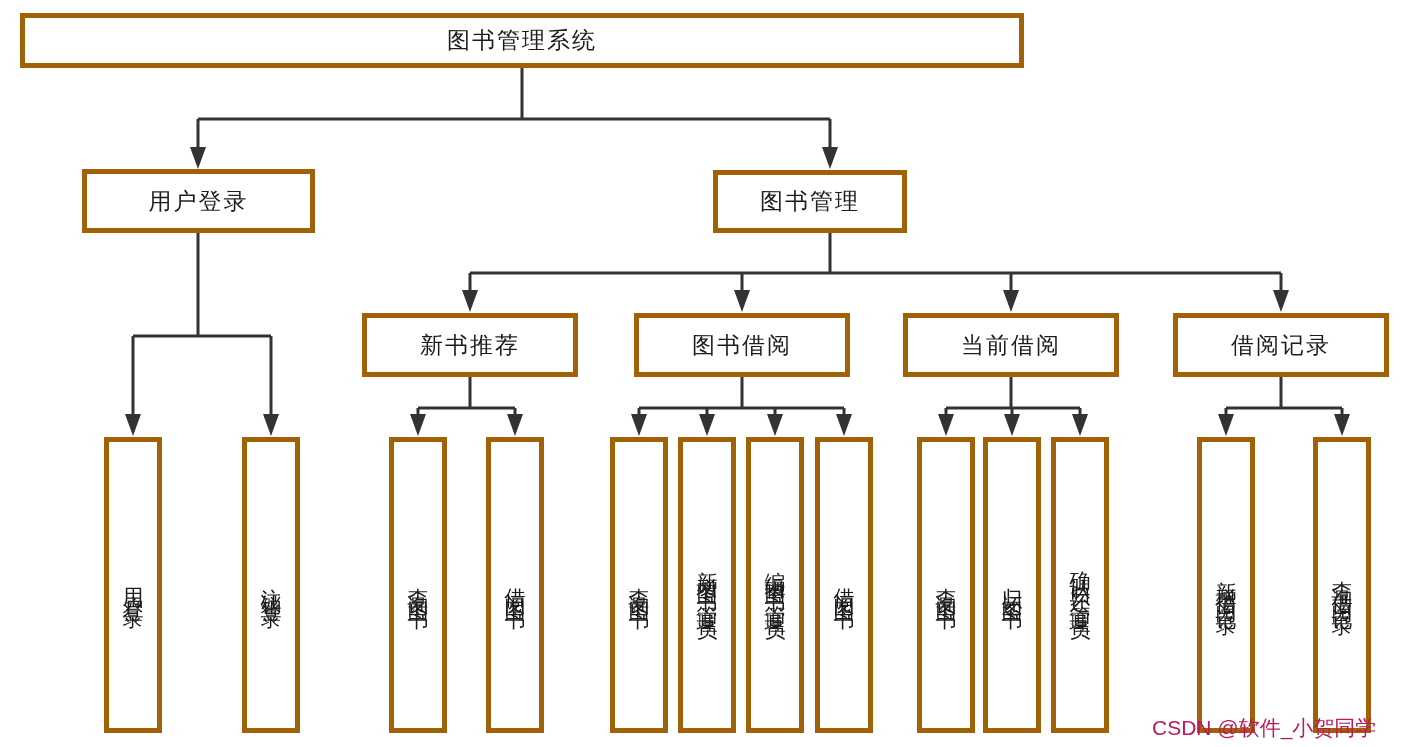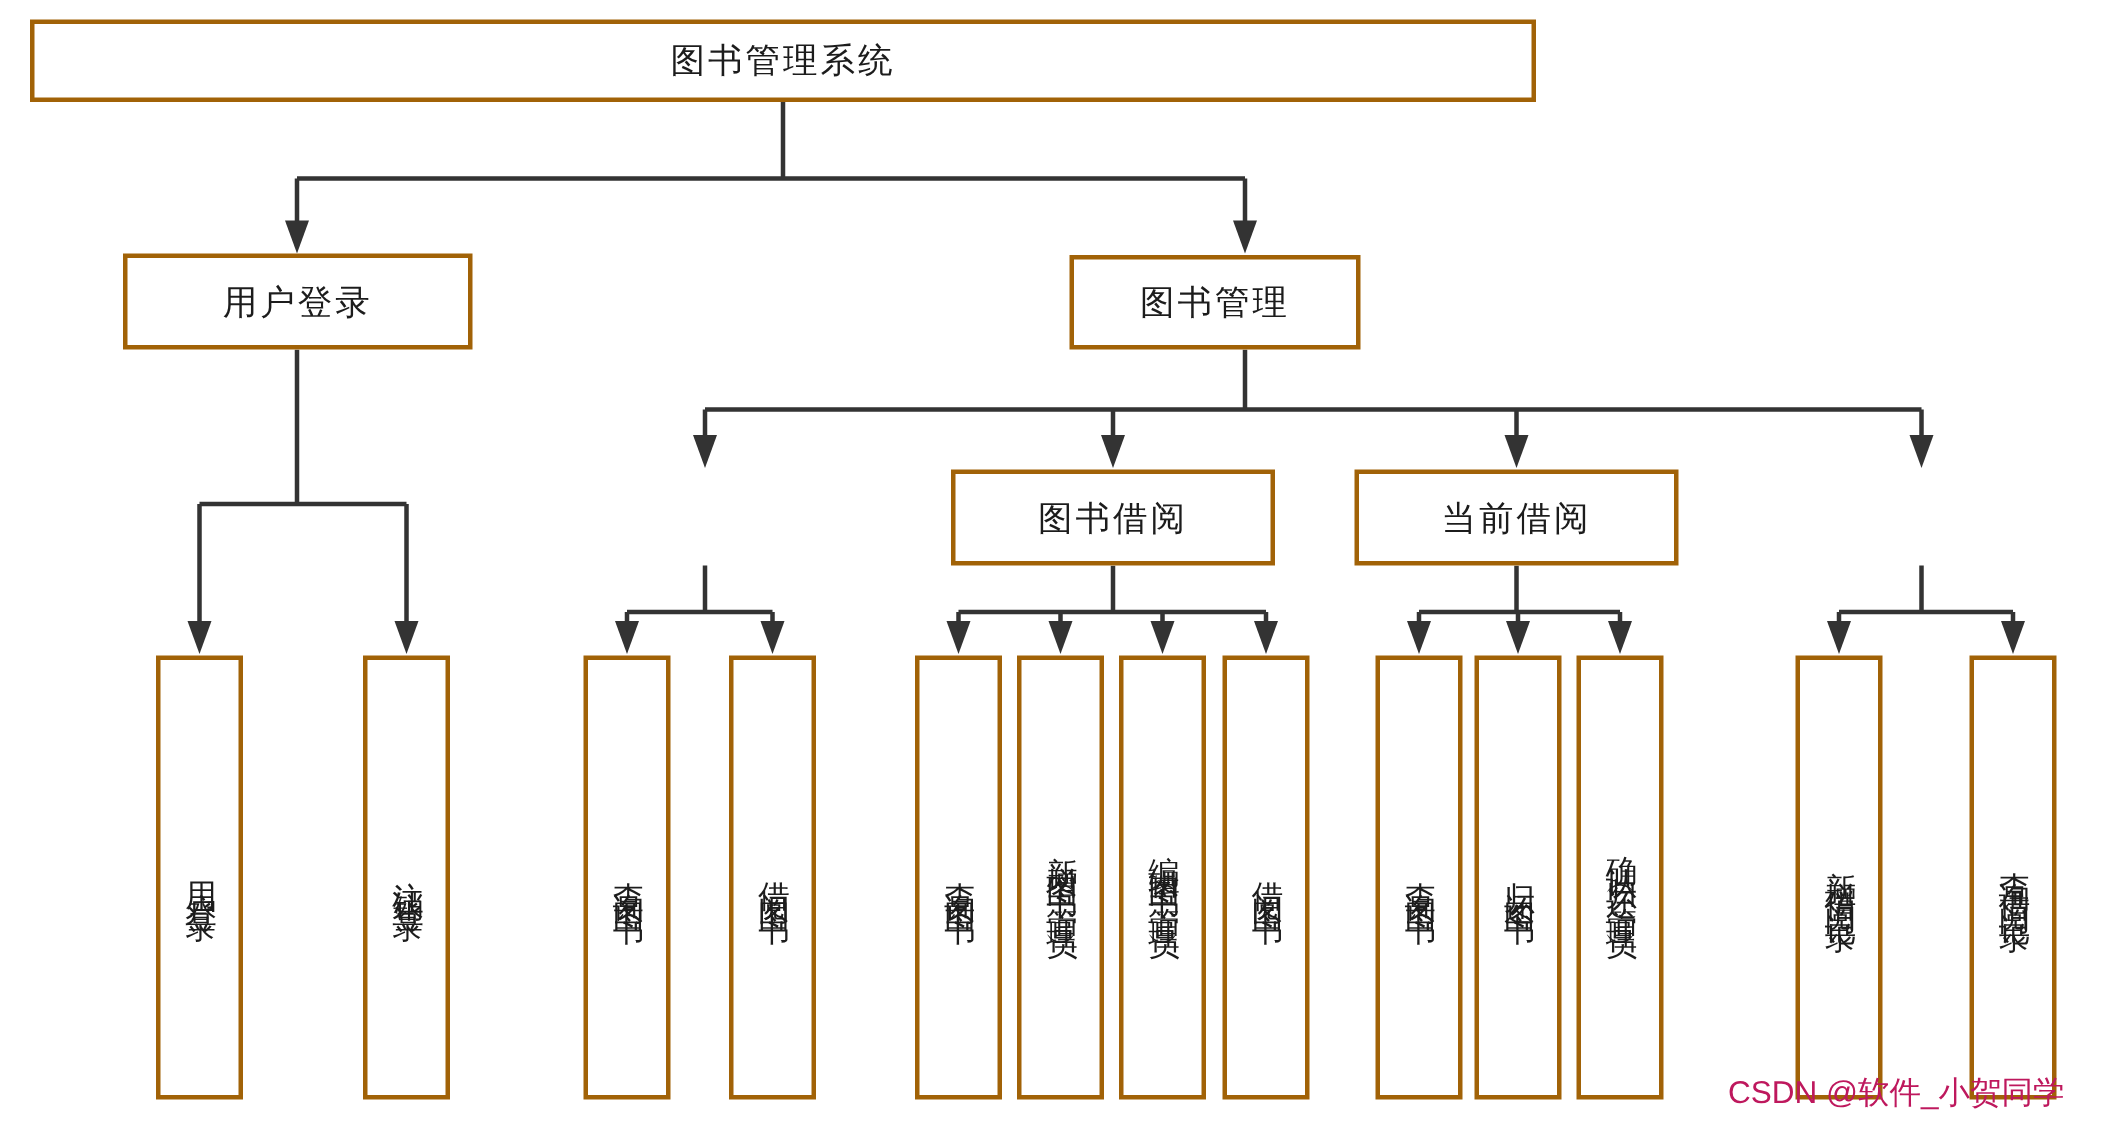--- a/index.html
+++ b/index.html
@@ -16,21 +16,21 @@
     overflow: hidden;
   }
   svg.wires {
     position: absolute;
     left: 0; top: 0;
     width: 1405px; height: 747px;
   }
   .node {
     position: absolute;
     box-sizing: border-box;
-    border: 3px solid #a16207;
+    border: 5px solid #a16207;
     background: #ffffff;
     color: #1c1c1c;
     display: flex;
     align-items: center;
     justify-content: center;
     text-align: center;
   }
   .h-node {
     font-size: 23px;
     letter-spacing: 2px;
@@ -113,22 +113,24 @@
       <polygon points="1218,414 1234,414 1226,436"></polygon>
       <polygon points="1334,414 1350,414 1342,436"></polygon>
     </g>
   </svg>
 
   <div class="node h-node" id="n-root">图书管理系统</div>
 
   <div class="node h-node" id="n-user-login">用户登录</div>
   <div class="node h-node" id="n-book-mgmt">图书管理</div>
 
+  <div class="node h-node" id="n-new-book">新书推荐</div>
   <div class="node h-node" id="n-cur-borrow">当前借阅</div>
   <div class="node h-node" id="n-book-borrow">图书借阅</div>
+  <div class="node h-node" id="n-borrow-rec">借阅记录</div>
 
   <div class="node v-node" id="n-ul-c1">用户登录</div>
   <div class="node v-node" id="n-ul-c2">注销登录</div>
 
   <div class="node v-node" id="n-nb-c1">查询图书</div>
   <div class="node v-node" id="n-nb-c2">借阅图书</div>
 
   <div class="node v-node" id="n-bb-c1">查询图书</div>
   <div class="node v-node" id="n-bb-c2">新增图书（管理员）</div>
   <div class="node v-node" id="n-bb-c3">编辑图书（管理员）</div>

